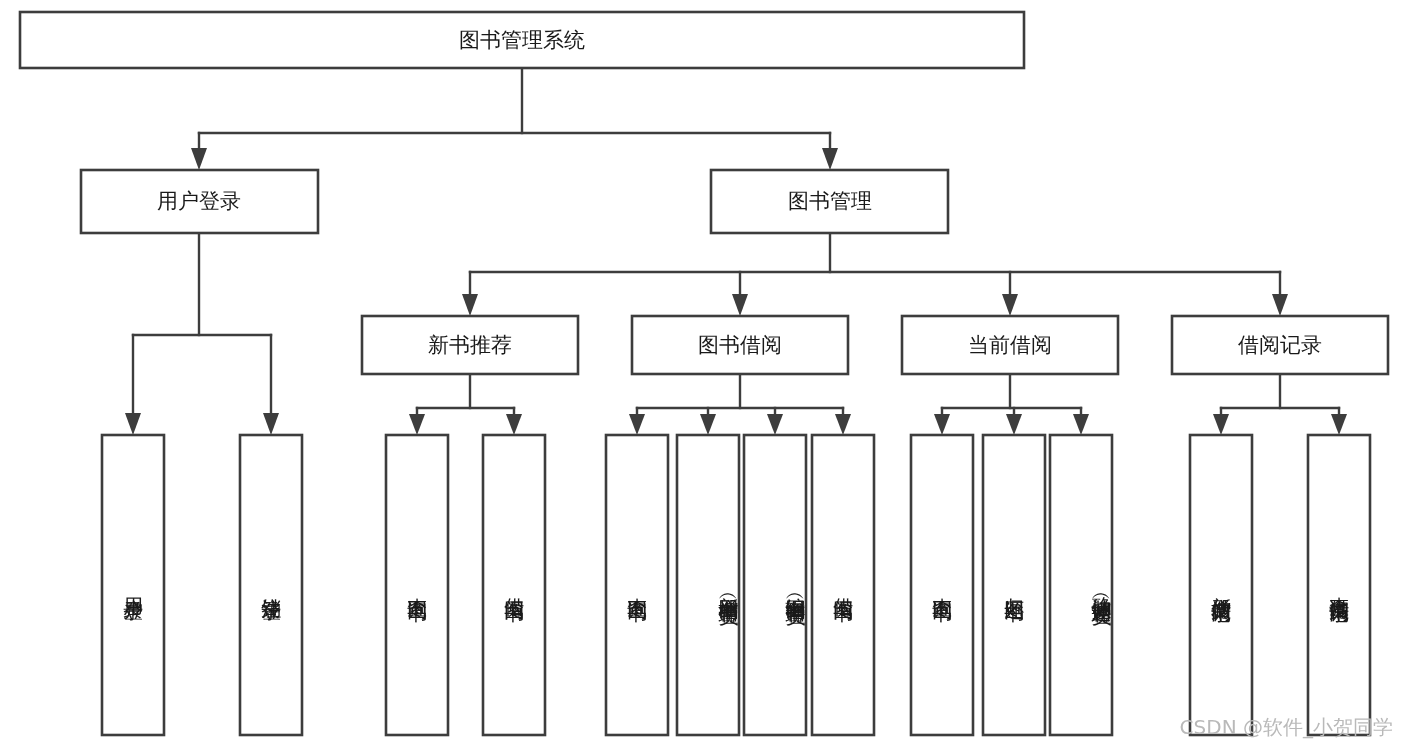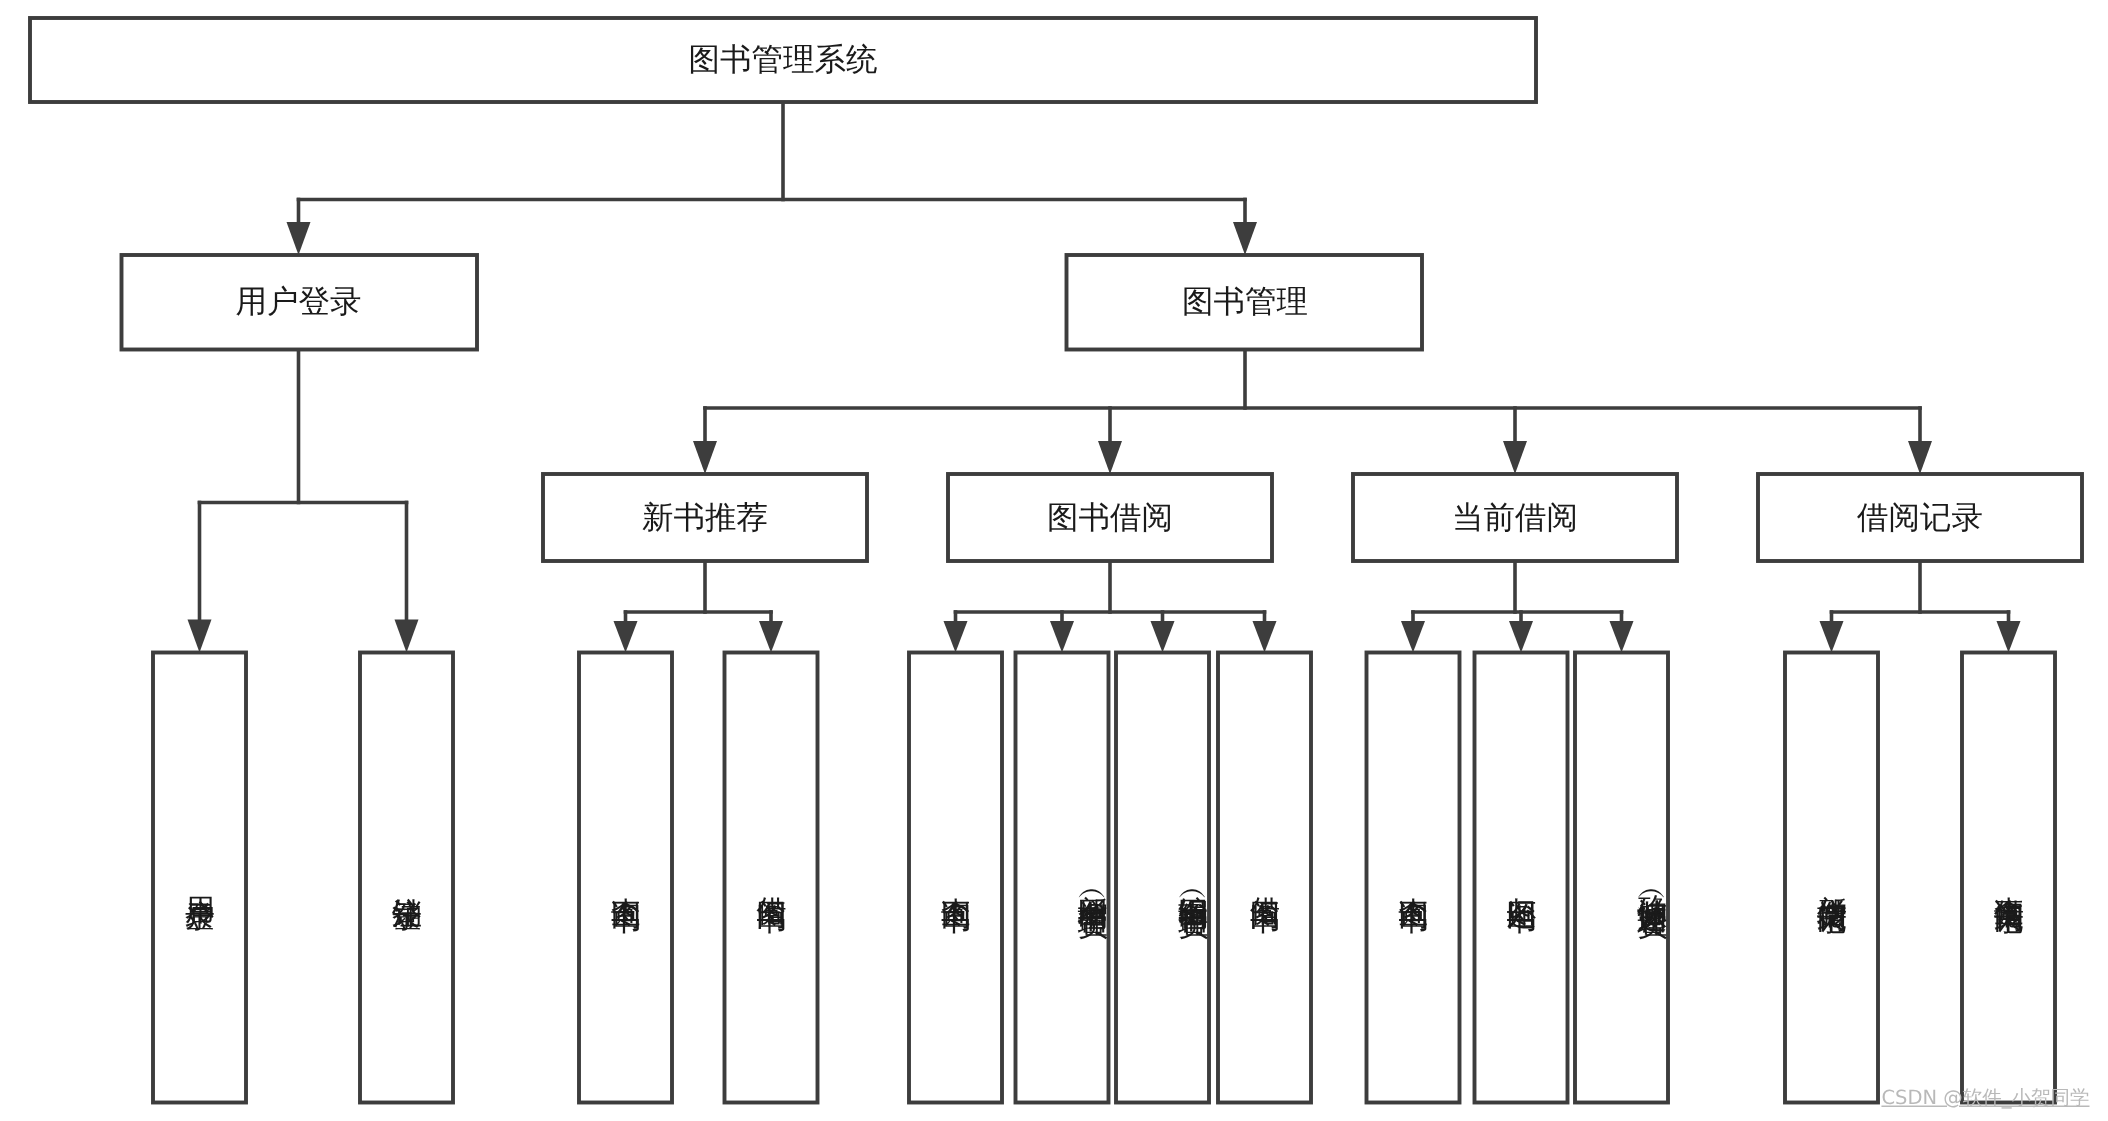--- a/index.html
+++ b/index.html
@@ -61,25 +61,24 @@
     justify-content: center;
     white-space: nowrap;
     pointer-events: none;
     user-select: none;
   }
   .watermark {
     position: absolute;
     right: 12px;
     bottom: 6px;
     font-family: "DejaVu Sans", "Liberation Sans", sans-serif;
-    font-size: 13px;
+    font-size: 20px;
     color: #b9b9b9;
     white-space: nowrap;
     user-select: none;
-    text-decoration: underline;
   }
 </style>
 </head>
 <body>
 
 <div id="diagram-root">
 
   <svg class="diagram-canvas" viewBox="0 0 1405 747">
 
     <g>

